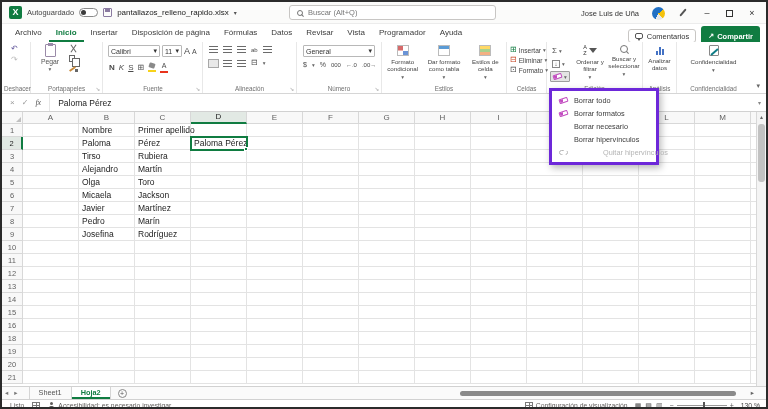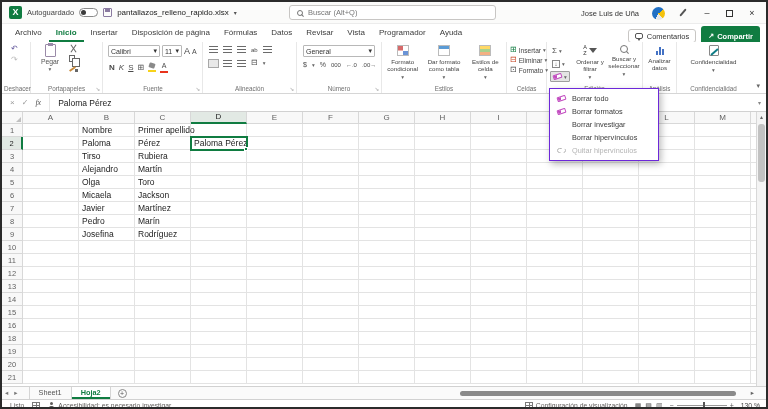--- a/index.html
+++ b/index.html
@@ -137,25 +137,25 @@
   .rhead{width:21px;flex:0 0 21px;text-align:center;font-size:7.5px;line-height:13px;color:#5f5f5f;background:#f8f8f8;border-right:1px solid #d8d8d8;border-bottom:1px solid #d8d8d8;}
   .rhead.selr{background:#e2e9e4;border-right:2px solid var(--green);color:#222;}
   .cell{width:56px;flex:0 0 56px;border-right:1px solid #e3e3e3;border-bottom:1px solid #e3e3e3;font-size:8.5px;line-height:12px;padding-left:3px;white-space:nowrap;color:#1c1c1c;}
   .cell.selcell{position:relative;outline:2px solid var(--green);outline-offset:-1px;z-index:2;background:#fff;}
   .handle{position:absolute;right:-2px;bottom:-2px;width:4px;height:4px;background:var(--green);border:1px solid #fff;z-index:3;}
   .vscroll{position:absolute;right:0;top:110px;width:10px;height:274px;background:#f4f4f4;border-left:1px solid #d8d8d8;}
   .vs-up{display:block;text-align:center;font-size:6px;color:#666;line-height:10px;}
   .vs-thumb{position:absolute;left:1px;right:1px;top:12px;height:58px;background:#c2c2c2;border-radius:3px;}
 
   
-  .clear-menu{position:absolute;left:547px;top:86px;width:110px;background:#fff;border:1px solid #6d28d9;box-shadow:2px 3px 7px rgba(0,0,0,.28);z-index:40;padding:3px 0;}
+  .clear-menu{position:absolute;left:547px;top:86px;width:110px;background:#fff;border:3px solid #6d28d9;box-shadow:2px 3px 7px rgba(0,0,0,.28);z-index:40;padding:3px 0;}
   .cm-item{display:flex;align-items:center;height:13px;padding:0 6px;gap:5px;}
   .cm-icon{width:11px;display:inline-flex;justify-content:center;flex:0 0 11px;}
   .cm-label{font-size:7.3px;color:#3b3b3b;white-space:nowrap;}
-  .cm-item.disabled .cm-label{color:#b4b4b4;}
+  .cm-item.disabled .cm-label{color:#b4b4b4;margin-left:29px;}
   .unlink-icon{width:9px;height:5px;border:1px solid #b5b5b5;border-radius:2.5px;position:relative;background:#fff;}
   .unlink-icon::after{content:'';position:absolute;left:3px;top:-2px;width:3px;height:8px;background:#fff;transform:rotate(18deg);}
 
   
   .tabbar{position:absolute;left:0;top:384px;right:0;height:13px;background:#fafafa;border-top:1px solid #d1d1d1;display:flex;align-items:center;}
   .tnav{font-size:6.5px;color:#777;padding:0 3px;}
   #sheet-tabs{display:flex;height:100%;margin-left:8px;}
   .stab{font-size:7.3px;color:#555;line-height:12px;padding:0 9px;border-right:1px solid #d5d5d5;}
   .stab:first-child{border-left:1px solid #d5d5d5;}
   .stab.active{background:#fff;color:var(--green);font-weight:bold;box-shadow:inset 0 -2px 0 var(--green);}
@@ -813,21 +813,21 @@
         <span class="cm-label">Borrar todo</span>
       </div>
       <div class="cm-item">
         <span class="cm-icon">
           <span class="eraser-icon"></span>
         </span>
         <span class="cm-label">Borrar formatos</span>
       </div>
       <div class="cm-item">
         <span class="cm-icon"></span>
-        <span class="cm-label">Borrar investigar</span>
+        <span class="cm-label">Borrar necesario</span>
       </div>
       <div class="cm-item">
         <span class="cm-icon"></span>
         <span class="cm-label">Borrar hipervínculos</span>
       </div>
       <div class="cm-item disabled">
         <span class="cm-icon">
           <span class="unlink-icon"></span>
         </span>
         <span class="cm-label">Quitar hipervínculos</span>

